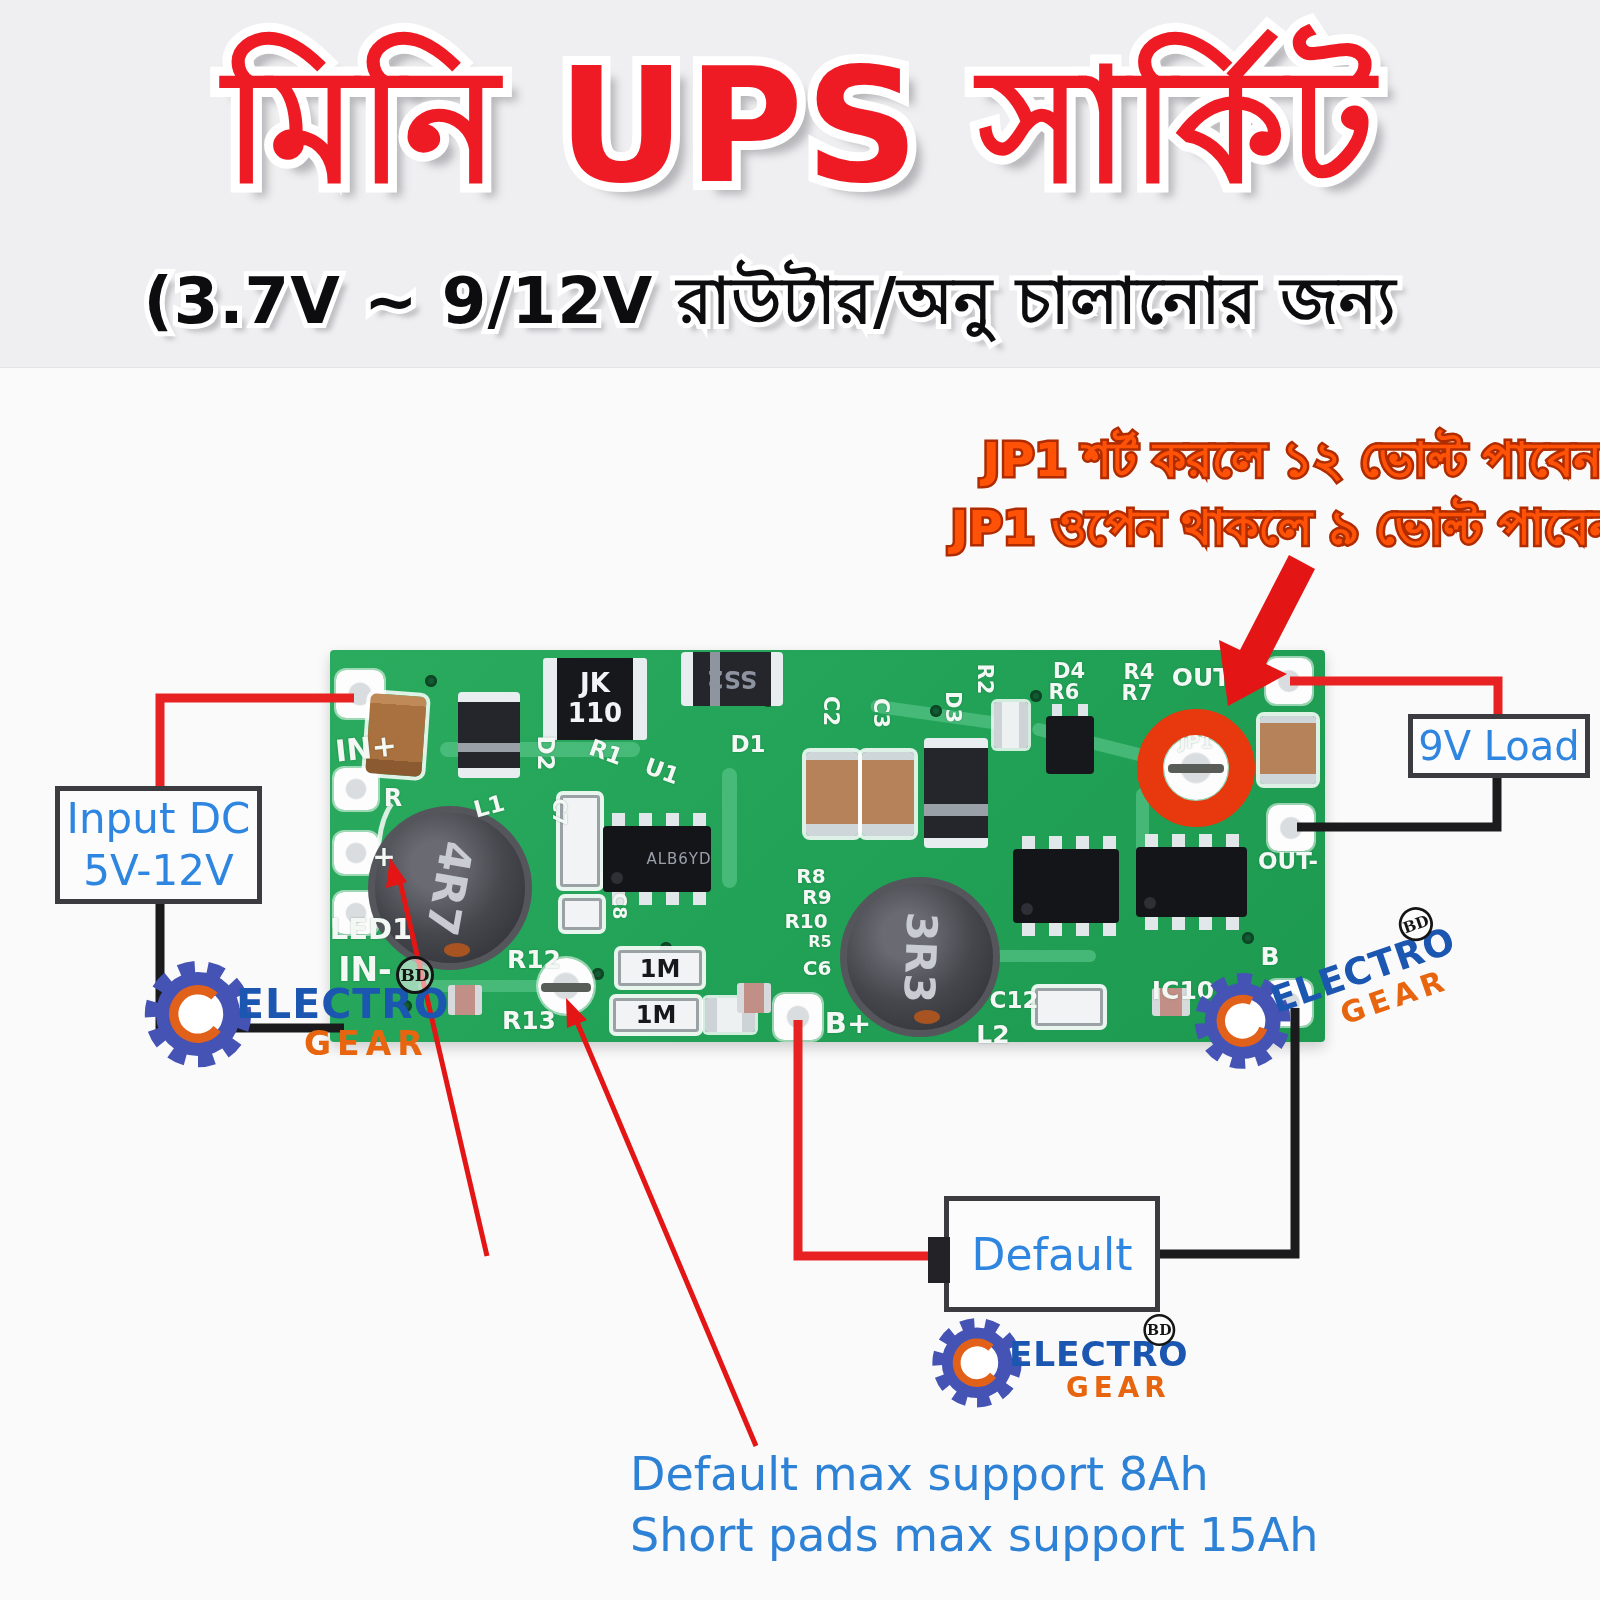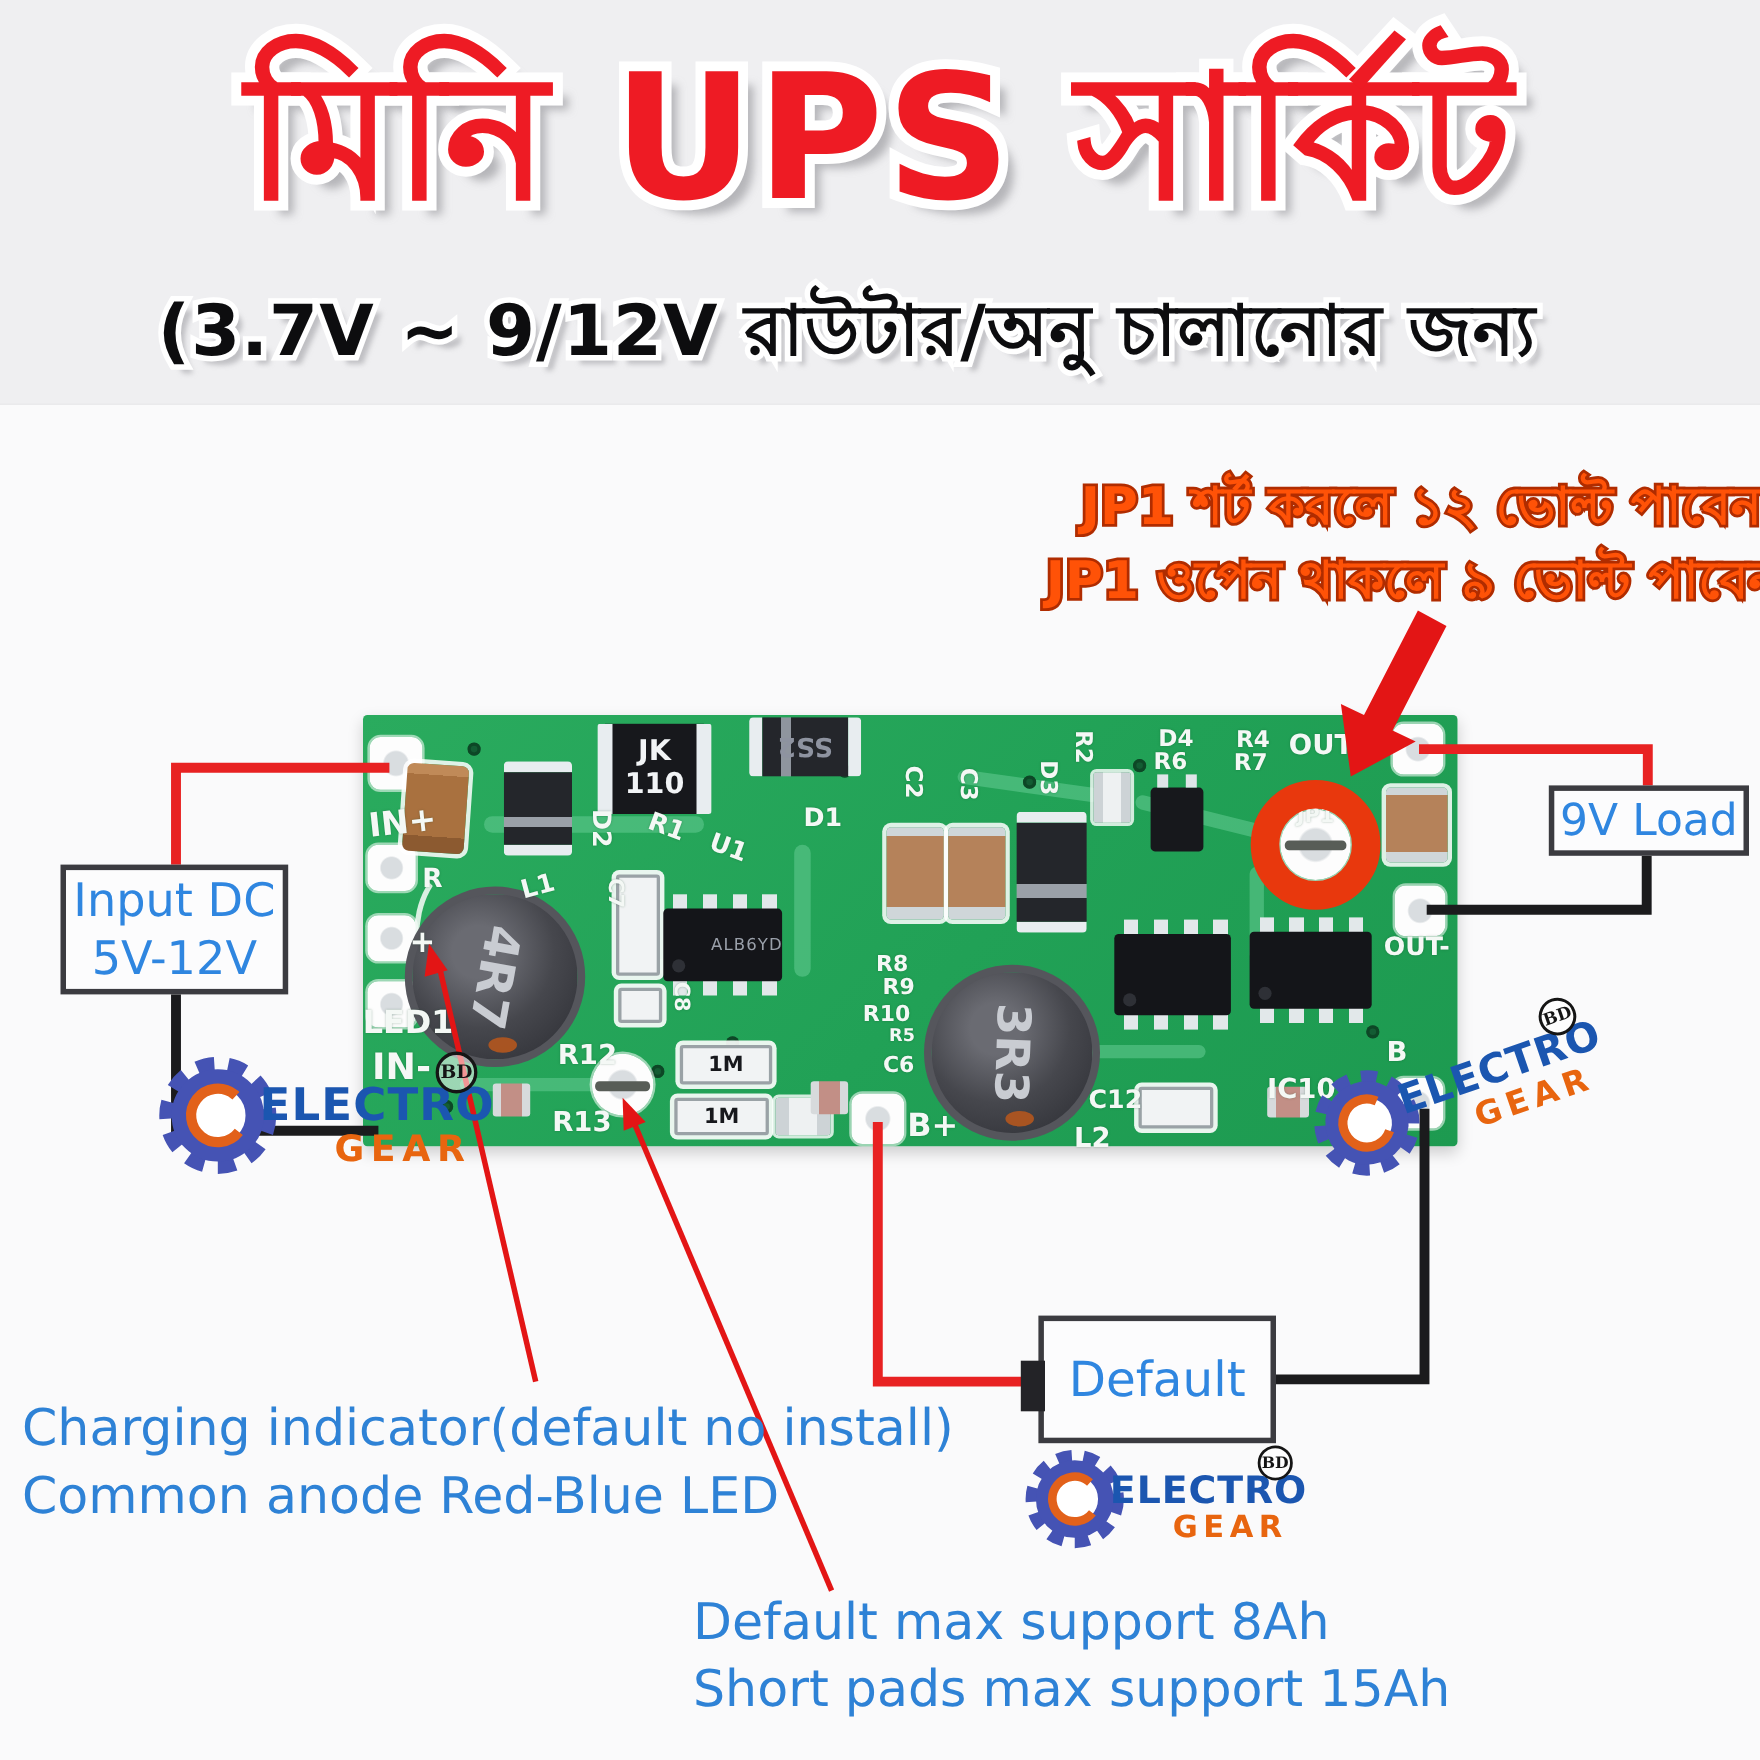--- a/index.html
+++ b/index.html
@@ -90,22 +90,22 @@
                 height:14px; background:#b4571e; border-radius:50%; opacity:.9; }
   .soic { background:repeating-linear-gradient(90deg,transparent 0 7px,#e2e8ea 7px 20px,
                                                transparent 20px 27px); }
   .soic .body { position:absolute; left:-2px; right:-2px; top:13px; bottom:13px;
                 background:#141519; border-radius:4px; color:#9aa0aa;
                 display:flex; align-items:center; justify-content:center;padding-left:44px; }
   .soic .body::before { content:""; position:absolute; left:8px; bottom:8px; width:12px;
                         height:12px; border-radius:50%; background:#2e3036; }
   .res-white { background:#f1f3f4; border:3px solid #9aa2a6; border-radius:3px;
                box-shadow:0 0 0 4px rgba(255,255,255,.9); color:#17181c;
-               display:flex; align-items:center; justify-content:center;
-               font-weight:700; font-size:19px; }
+               display:flex; align-items:flex-end; justify-content:center;
+               font-weight:700; font-size:24px; }
   .res-grey { background:linear-gradient(90deg,#cdd3d6 0 25%,#eef1f2 25% 75%,#cdd3d6 75%);
               border-radius:3px; box-shadow:0 0 0 3px rgba(255,255,255,.8); }
   .res-pink { background:linear-gradient(90deg,#d7dadc 0 22%,#c28f86 22% 78%,#d7dadc 78%);
               border-radius:3px; }
   .sot23 { background:#17181c; border-radius:4px; }
   .sot23::before, .sot23::after { content:""; position:absolute; width:10px; height:12px;
               background:#dfe5e8; top:-12px; }
   .sot23::before { left:6px; } .sot23::after { right:6px; }
 
   
@@ -297,24 +297,20 @@
     <span>5V-12V</span>
   </div>
   <div class="callout" id="load-box">
     <span>9V Load</span>
   </div>
   <div class="callout" id="battery-box">
     <div id="battery-terminal"></div>
     <span>Default</span>
   </div>
 
-  <div class="blue-note" style="left:20px; top:1268px;">
-    <div>Charging indicator(default no install)</div>
-    <div>Common anode Red-Blue LED</div>
-  </div>
   <div class="blue-note" style="left:630px; top:1444px;">
     <div>Default max support 8Ah</div>
     <div>Short pads max support 15Ah</div>
   </div>
 
   <div class="logo" style="left:142px; top:956px;">
     <svg class="gear-svg" viewBox="0 0 60 60">
       <circle cx="30" cy="30" r="22" fill="none" stroke="#4553b4" stroke-width="13" stroke-dasharray="7.5 6"></circle>
       <circle cx="30" cy="30" r="18" fill="#ffffff" stroke="#4553b4" stroke-width="9"></circle>
       <circle cx="30" cy="30" r="13" fill="none" stroke="#e2611a" stroke-width="5" stroke-dasharray="62 20" transform="rotate(38 30 30)"></circle>

